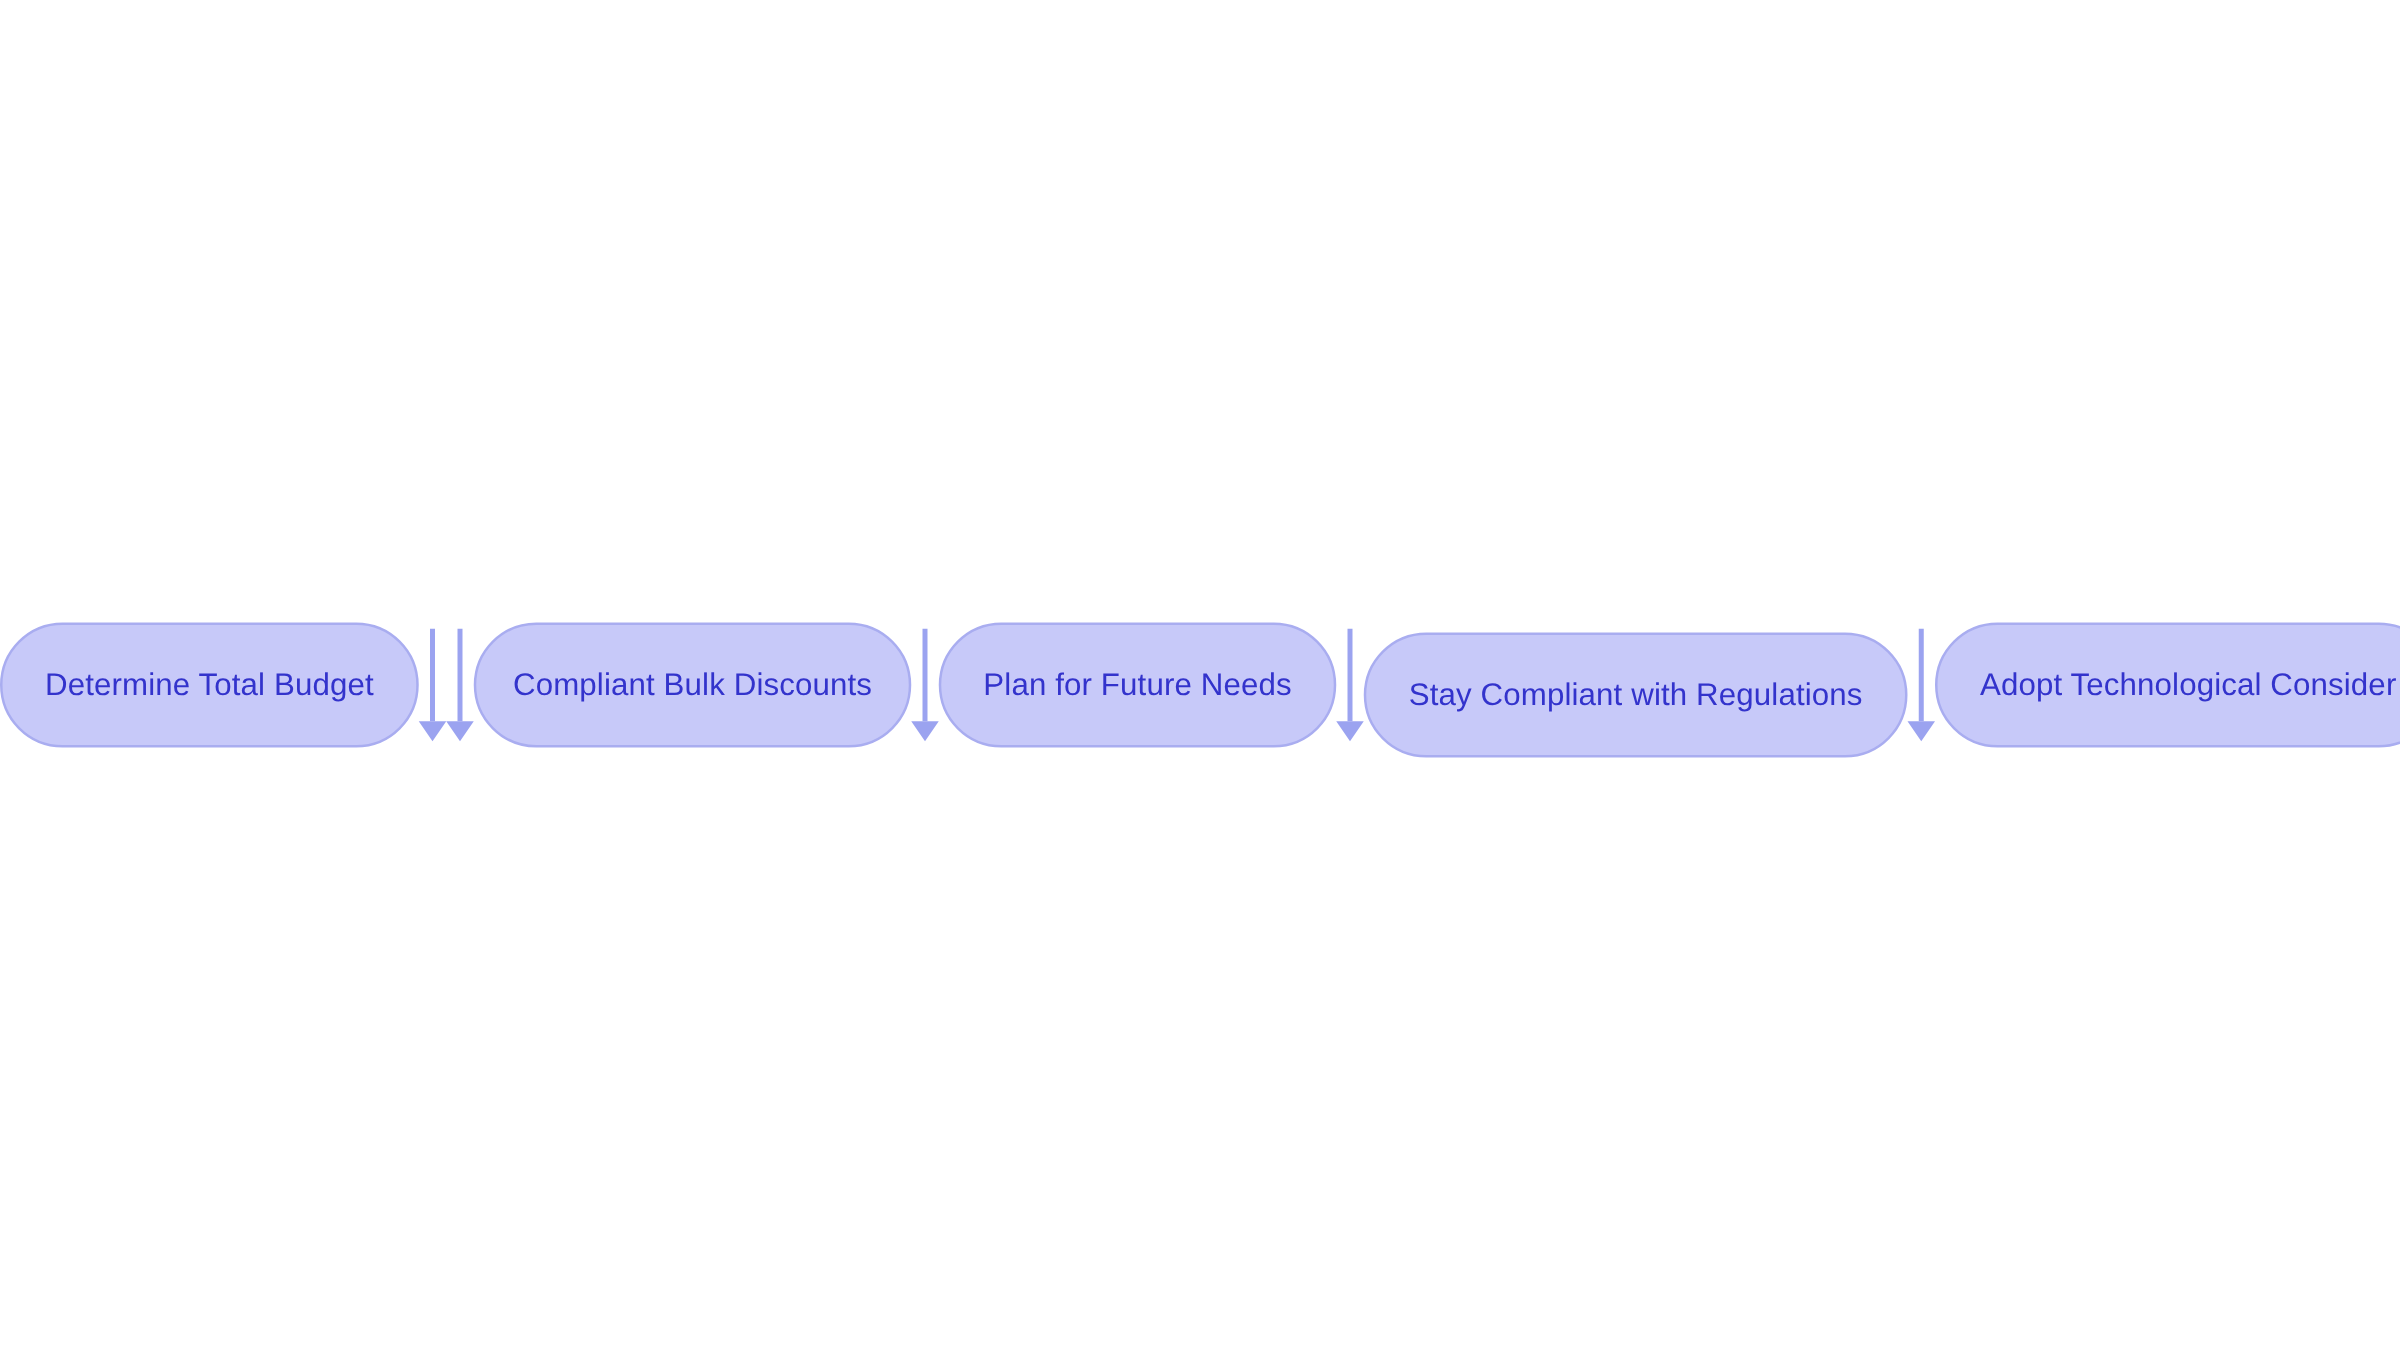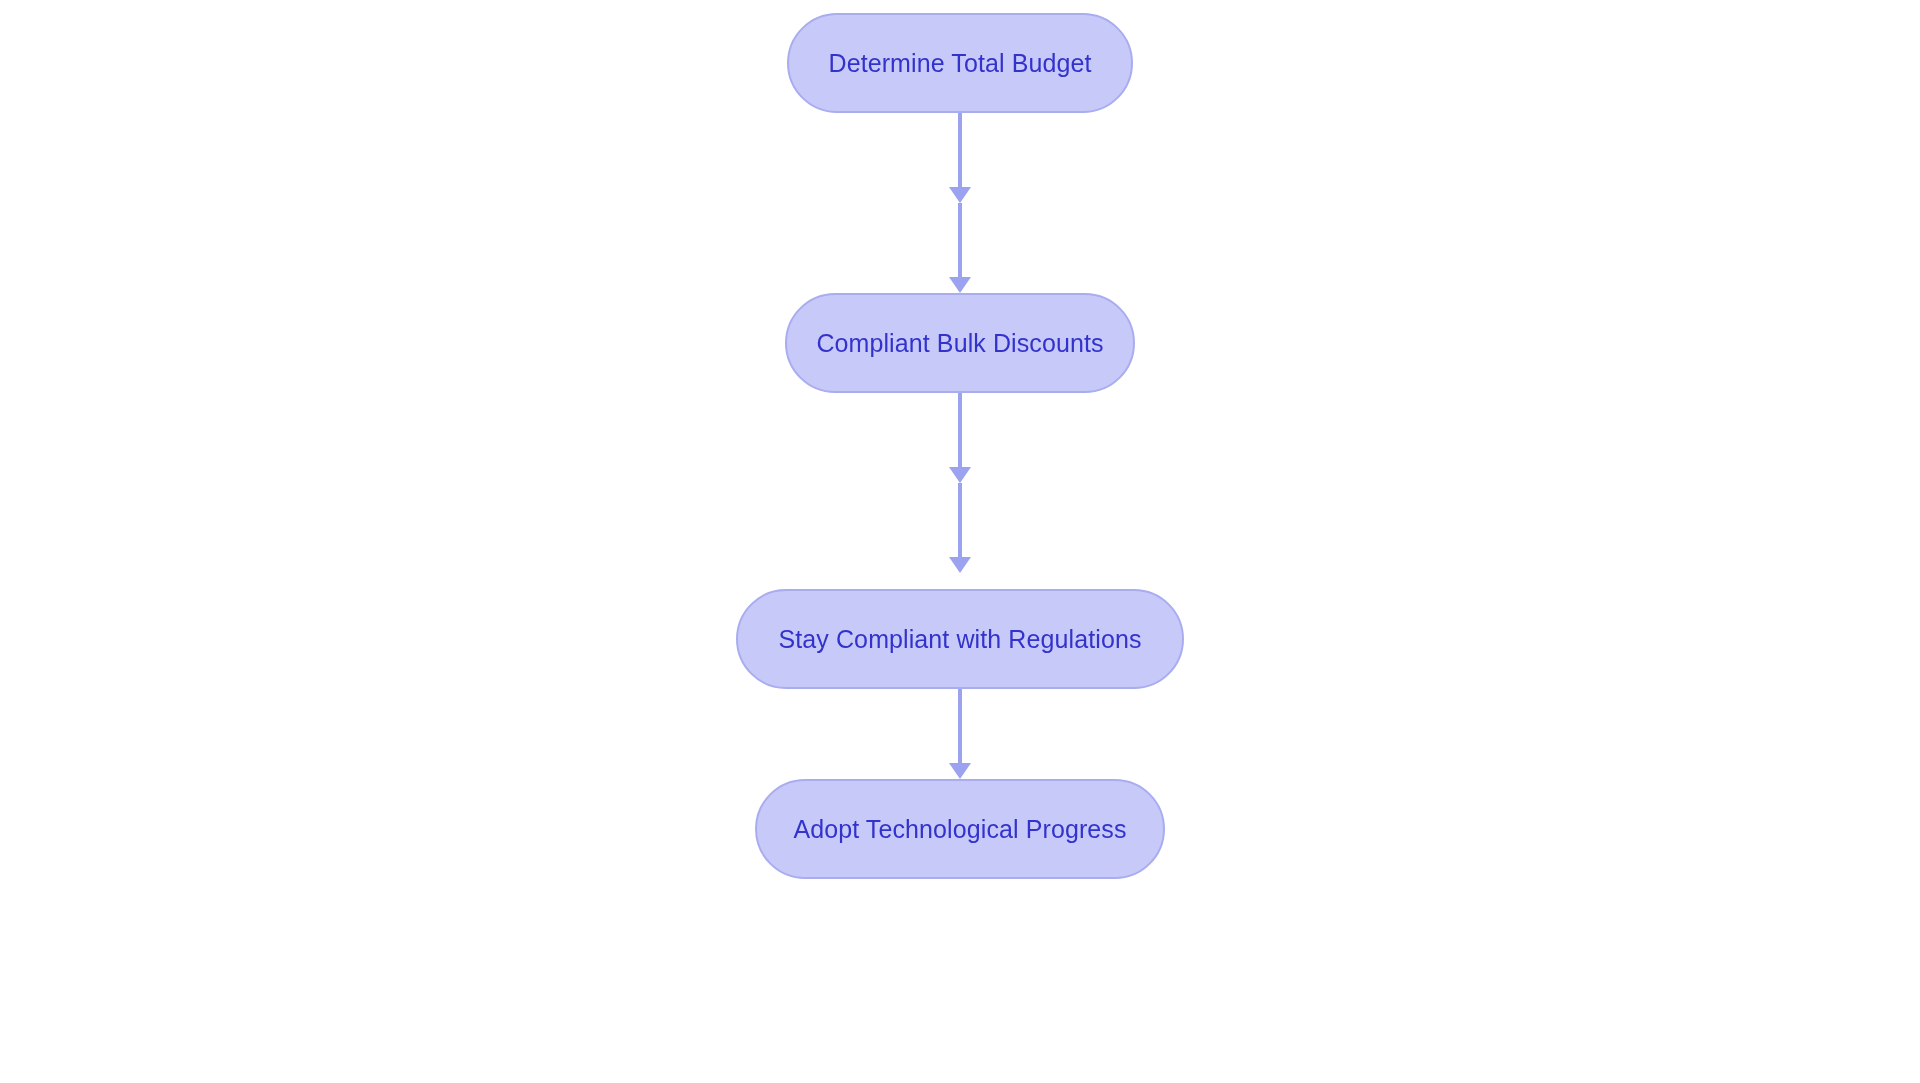--- a/index.html
+++ b/index.html
@@ -22,21 +22,21 @@
     background: #ffffff;
   }
 
   .flow-column {
     position: absolute;
     left: 0;
     top: 0;
     width: 1920px;
     height: 1083px;
     display: flex;
-    flex-direction: column;
+    flex-direction: row;
     align-items: center;
     justify-content: flex-start;
     padding-top: 13px;
     box-sizing: border-box;
   }
 
   .node {
     box-sizing: border-box;
     height: 100px;
     background: #c7c9f9;
@@ -115,33 +115,36 @@
 
     <div class="node n2">
       <span class="node-label">Compliant Bulk Discounts</span>
     </div>
 
     <div class="connector">
       <div class="stem"></div>
       <div class="head"></div>
     </div>
 
+    <div class="node n3">
+      <span class="node-label">Plan for Future Needs</span>
+    </div>
 
     <div class="connector">
       <div class="stem"></div>
       <div class="head"></div>
     </div>
 
     <div class="node n4">
       <span class="node-label">Stay Compliant with Regulations</span>
     </div>
 
     <div class="connector">
       <div class="stem"></div>
       <div class="head"></div>
     </div>
 
     <div class="node n5">
-      <span class="node-label">Adopt Technological Progress</span>
+      <span class="node-label">Adopt Technological Consider</span>
     </div>
 
   </div>
 </div>
 
 </body></html>

